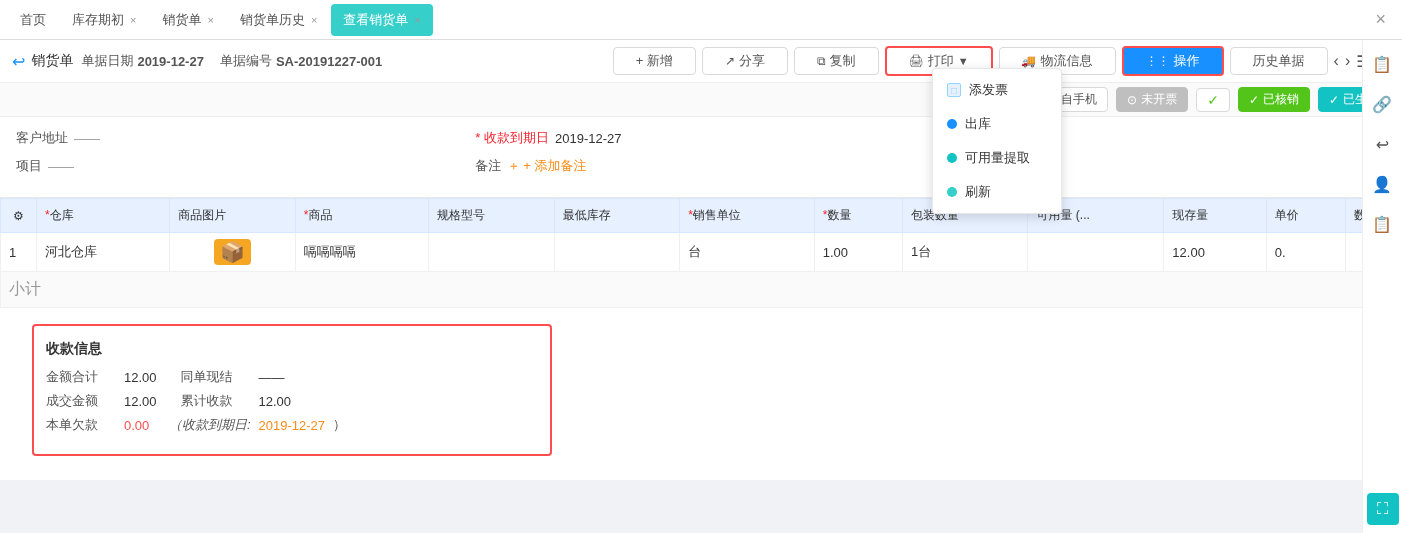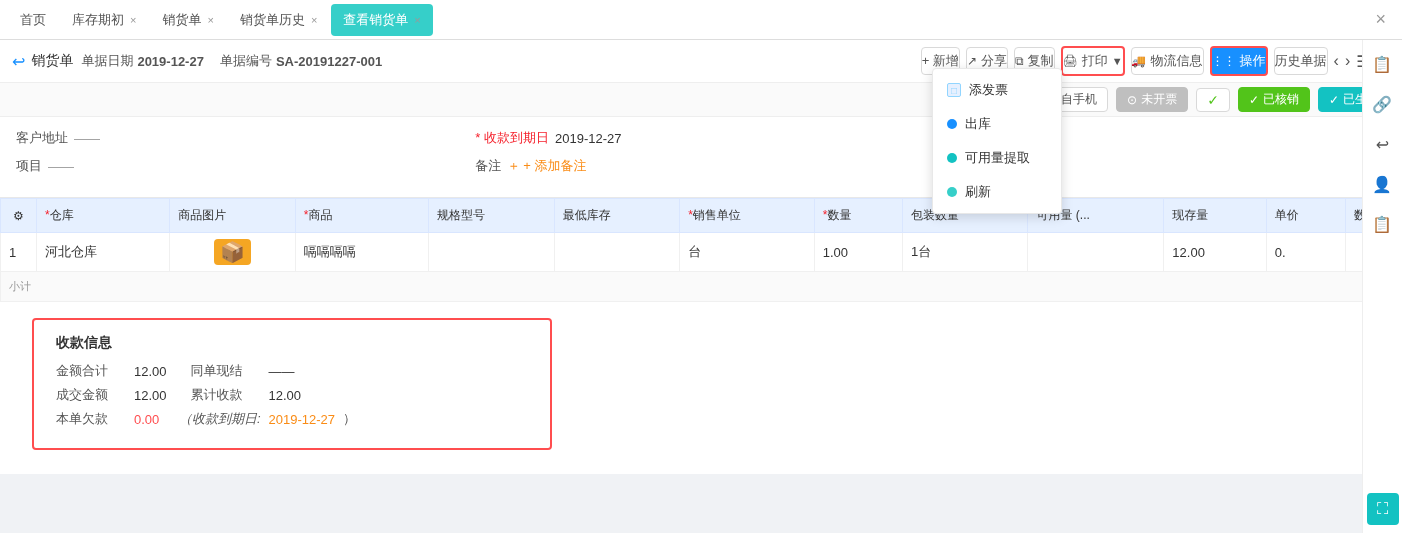--- a/index.html
+++ b/index.html
@@ -32,21 +32,21 @@
       border-bottom: 1px solid #eee; background: #fff; gap: 8px;
       flex-wrap: wrap;
     }
     .doc-title { display: flex; align-items: center; gap: 6px; font-size: 14px; font-weight: 500; }
     .doc-title .icon { color: #1890ff; font-size: 16px; }
     .doc-meta { display: flex; align-items: center; gap: 16px; font-size: 13px; color: #555; }
     .doc-meta span { display: flex; align-items: center; gap: 4px; }
     .toolbar-right { margin-left: auto; display: flex; align-items: center; gap: 6px; }
     .toolbar-btn {
       display: flex; align-items: center; gap: 4px;
-      padding: 4px 0; border: 1px solid #d9d9d9; border-radius: 4px;
+      padding: 4px 22px; border: 1px solid #d9d9d9; border-radius: 4px;
       background: #fff; cursor: pointer; font-size: 13px; color: #555;
     }
     .toolbar-btn.active { background: #1890ff; color: #fff; border-color: #1890ff; }
 
     
     .action-bar {
       display: flex; align-items: center; justify-content: flex-end;
       padding: 4px 12px; background: #fafafa; border-bottom: 1px solid #eee;
       gap: 8px;
     }
@@ -73,26 +73,26 @@
     
     .table-wrapper { overflow-x: auto; border-top: 1px solid #e8e8e8; }
     table { width: 100%; border-collapse: collapse; font-size: 13px; }
     thead tr { background: #e6f0ff; }
     thead th {
       padding: 8px 8px; text-align: left; border: 1px solid #d9e6ff;
       font-weight: normal; color: #333; white-space: nowrap; font-size: 12px;
     }
     tbody tr { background: #fff; }
     tbody td { padding: 7px 8px; border: 1px solid #f0f0f0; color: #333; font-size: 13px; }
-    .subtotal-row td { background: #fafafa; color: #999; font-size: 11px; }
+    .subtotal-row td { background: #fafafa; color: #999; font-size: 16px; }
     .settings-col { width: 36px; text-align: center; }
 
     
     .payment-section {
-      border: 2px solid #ff4d4f; border-radius: 4px; padding: 14px 22px;
+      border: 2px solid #ff4d4f; border-radius: 4px; padding: 14px 12px;
       margin: 8px 16px; display: inline-block; min-width: 520px;
       background: #fff;
     }
     .payment-title { font-weight: bold; font-size: 14px; margin-bottom: 10px; }
     .payment-row { display: flex; align-items: center; margin-bottom: 6px; gap: 24px; }
     .payment-item { display: flex; align-items: center; gap: 8px; }
     .payment-item-label { color: #555; font-size: 13px; min-width: 70px; }
     .payment-item-value { color: #333; font-size: 13px; }
     .payment-item-value.red { color: #ff4d4f; }
 

